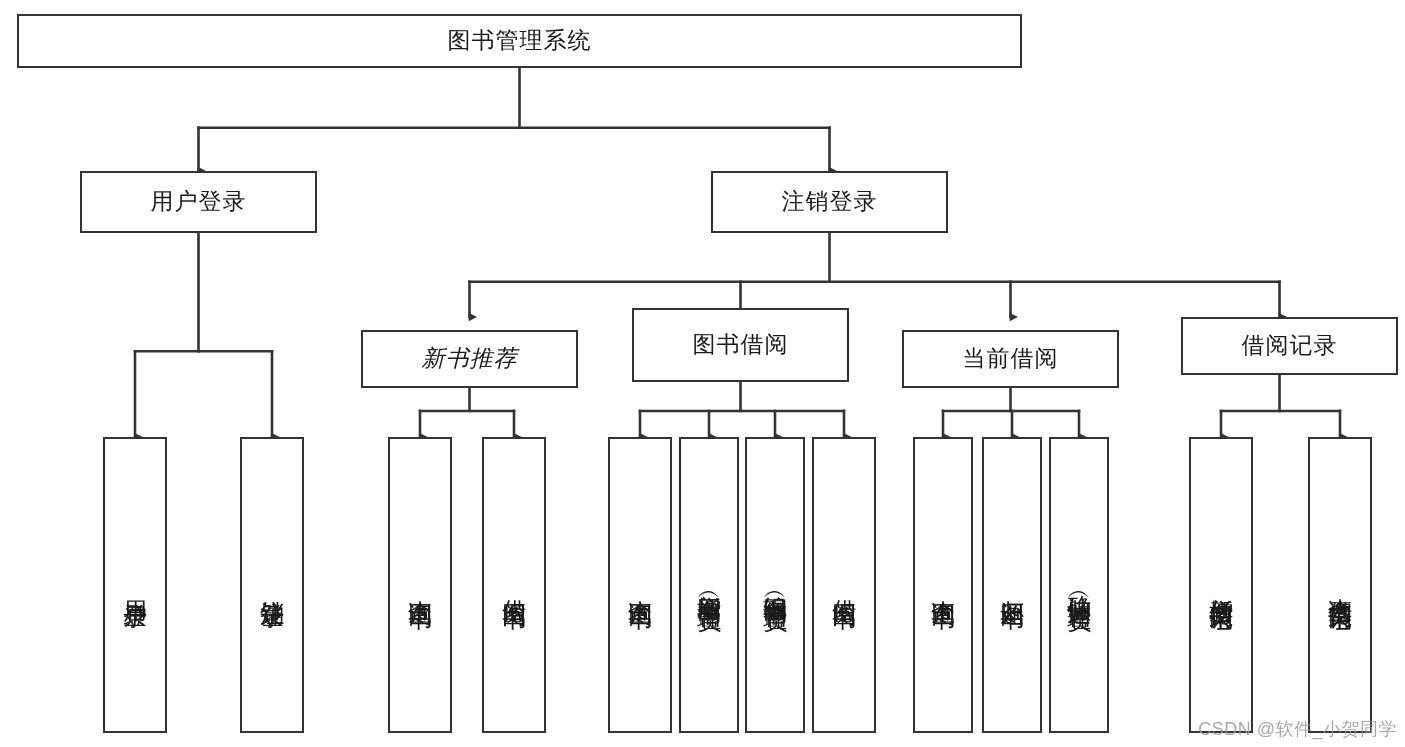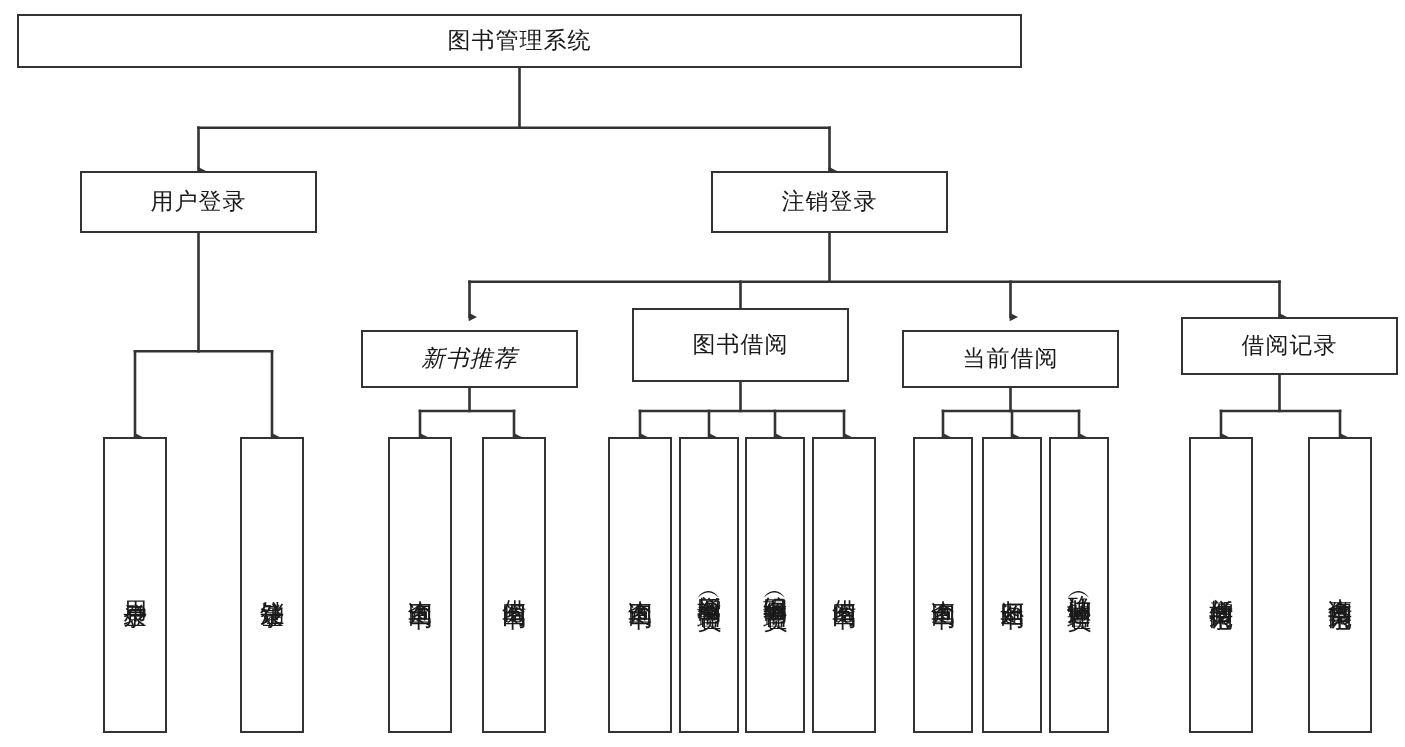--- a/index.html
+++ b/index.html
@@ -168,13 +168,14 @@
         <span class="label">确认归还（管理员）</span>
       </div>
       <div class="node vert" style="left: 1189px; top: 437px; width: 64px; height: 296px;">
         <span class="label">新增借阅记录</span>
       </div>
       <div class="node vert" style="left: 1308px; top: 437px; width: 64px; height: 296px;">
         <span class="label">查询借阅记录</span>
       </div>
     </div>
 
+  <div class="watermark">CSDN @软件_小贺同学</div>
 </div>
 
 </body></html>

